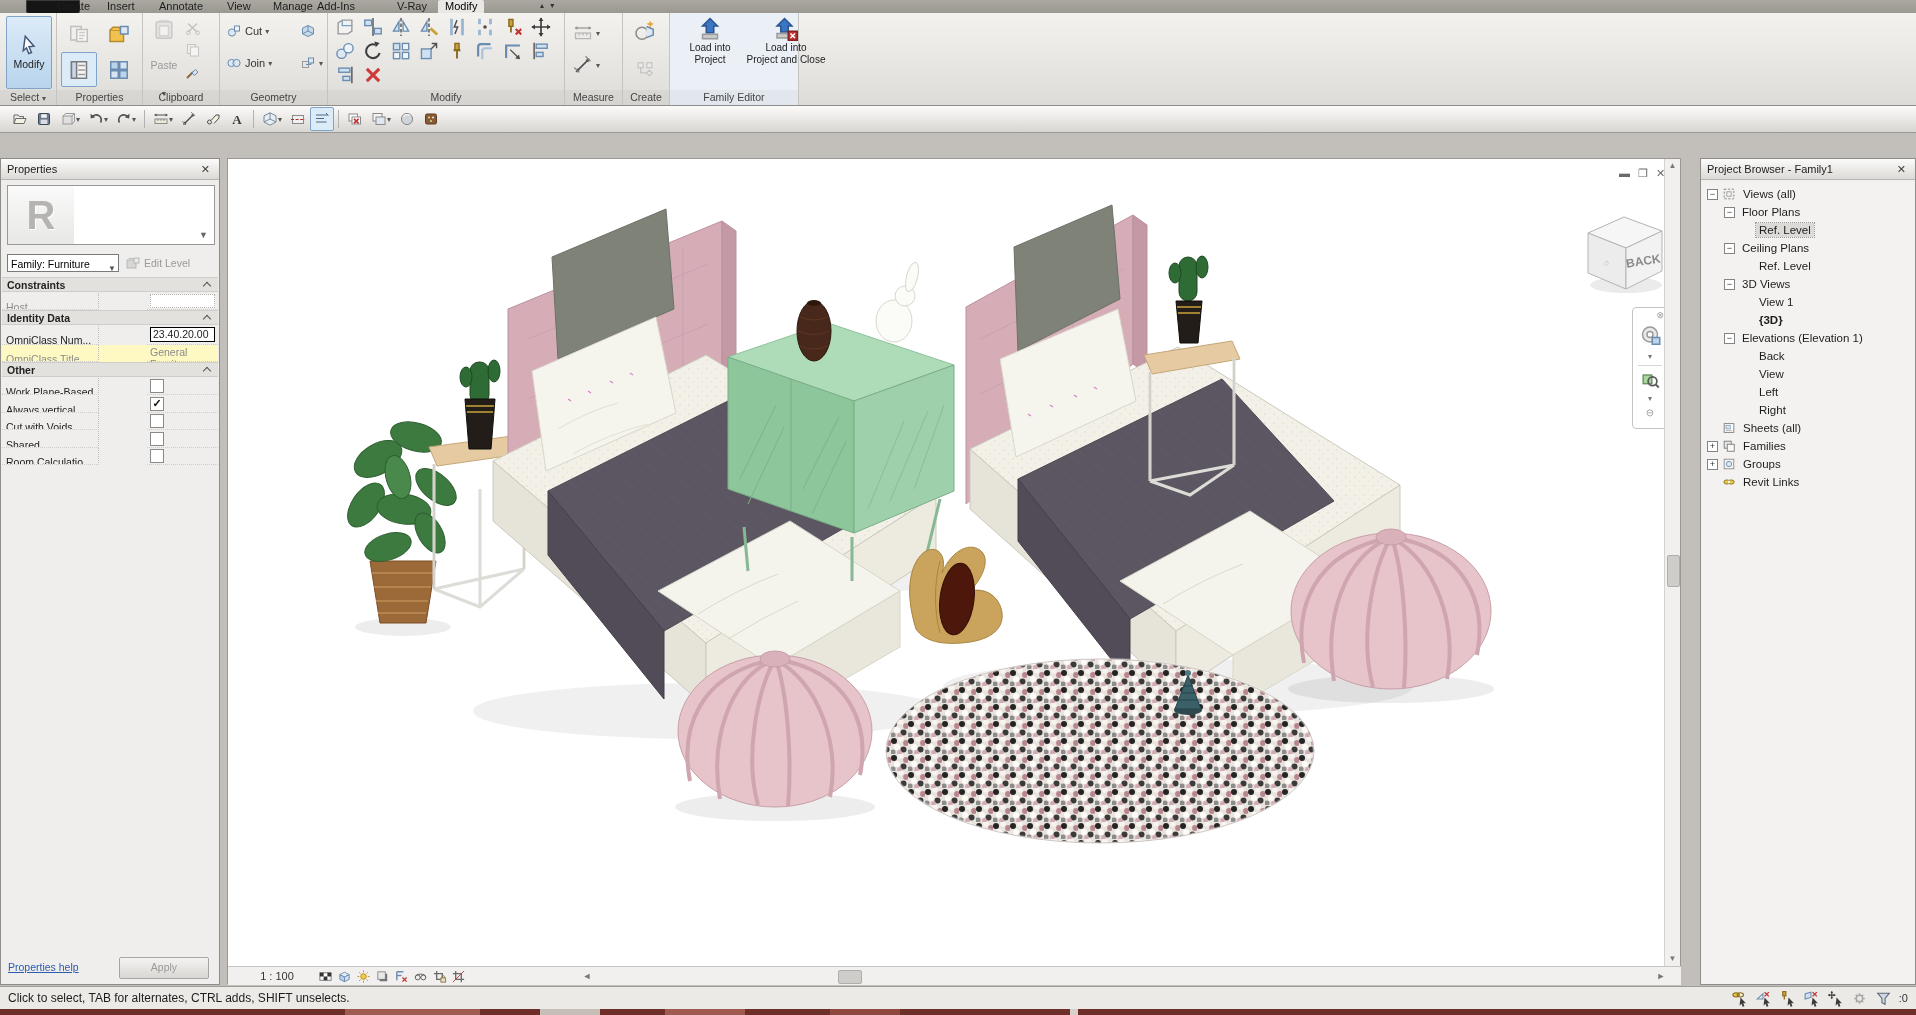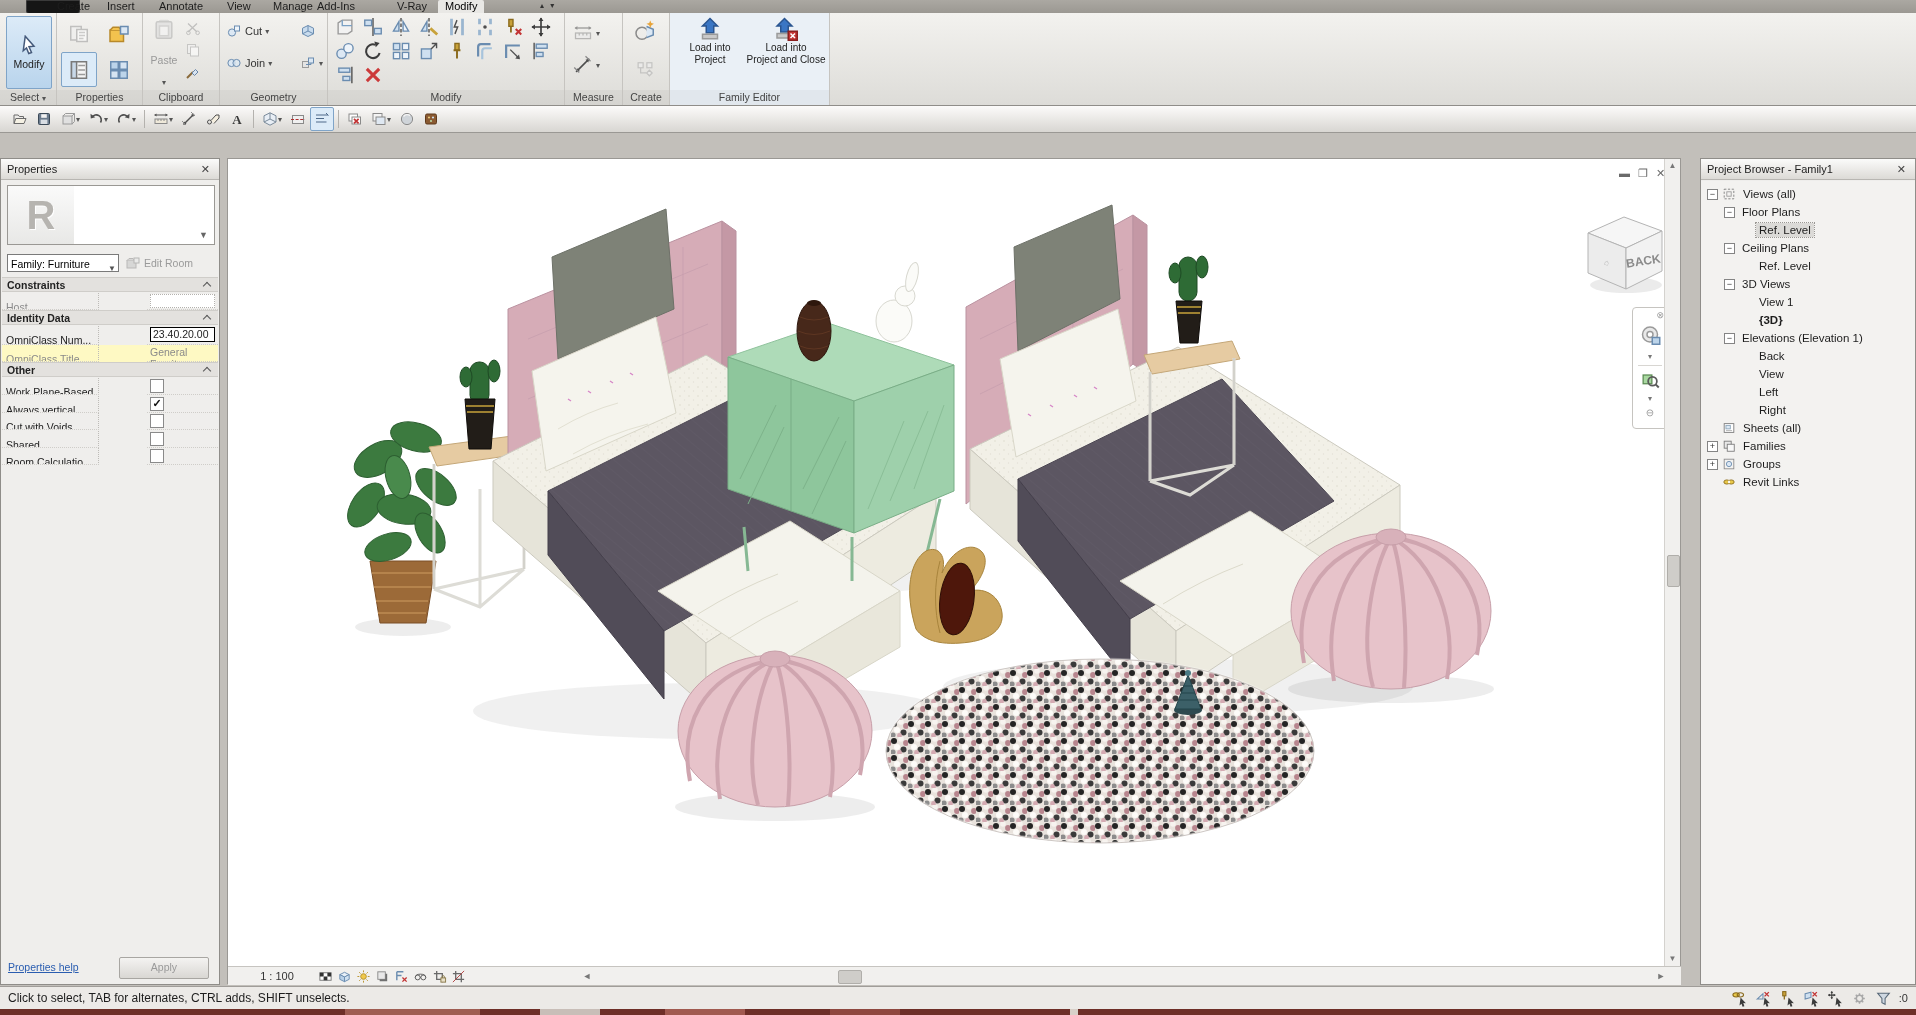--- a/index.html
+++ b/index.html
@@ -18,21 +18,21 @@
   .bigbtn{position:absolute;left:6px;top:3px;width:44px;height:71px;background:linear-gradient(#dcebf8,#b9d4ec);border:1px solid #7fa4c8;border-radius:2px;display:flex;flex-direction:column;align-items:center;justify-content:center;gap:3px;}
   .bigbtn span{font-size:10.5px;color:#222;}
   .sqbtn{position:absolute;width:34px;height:33px;display:flex;align-items:center;justify-content:center;border:1px solid transparent;border-radius:2px;}
   .sqbtn.on{border-color:#7fa4c8;background:#dcebf8;}
   .ic{display:inline-block;width:16px;height:16px;line-height:0;}
   .ic24{width:24px;height:24px;}
   .ic20{width:20px;height:20px;}
   .ribrow{position:absolute;display:flex;align-items:center;gap:3px;font-size:11px;color:#333;white-space:nowrap;}
   .ddg{font-size:8px;color:#555;}
   .gr{filter:grayscale(1) opacity(.55);}
-  .pastebtn{position:absolute;left:5px;top:4px;width:32px;height:70px;display:flex;flex-direction:column;align-items:center;gap:7px;font-size:10.5px;color:#999;justify-content:space-between;}
+  .pastebtn{position:absolute;left:5px;top:4px;width:32px;height:70px;display:flex;flex-direction:column;align-items:center;gap:18px;font-size:10.5px;color:#999;}
   .modgrid{position:absolute;left:4px;top:3px;width:230px;height:72px;display:flex;flex-wrap:wrap;align-content:flex-start;gap:2px 6px;padding-left:2px;}
   .mic{width:22px;height:22px;}
   .fambtn{position:absolute;top:3px;height:73px;display:flex;flex-direction:column;align-items:center;justify-content:flex-start;gap:1px;border:1px solid transparent;border-radius:2px;}
   .fambtn .l{font-size:10px;color:#222;line-height:11px;white-space:nowrap;}
   
   .qat{position:absolute;top:106px;left:0;width:100%;height:27px;background:linear-gradient(#fcfbfa,#d8d6d2);border-bottom:1px solid #9a9894;display:flex;align-items:center;padding-left:8px;box-sizing:border-box;}
   .qbtn{display:flex;align-items:center;height:22px;padding:0 3px;border:1px solid transparent;border-radius:2px;}
   .qbtn.hl{border-color:#7fa4c8;background:#dcebf8;}
   .qsep{width:1px;height:18px;background:#b4b2ae;margin:0 4px;}
   
@@ -325,21 +325,21 @@
           </svg></span>
       <span class="ic ic20 gr" style="position:absolute;left:12px;top:46px"><svg viewBox="0 0 16 16" width="100%" height="100%">
             <rect x="2.5" y="3" width="4" height="4" fill="#eee" stroke="#aaa"></rect>
             <rect x="9.5" y="3" width="4" height="4" fill="#eee" stroke="#aaa"></rect>
             <path d="M4.5 7 V11 H9" fill="none" stroke="#aaa"></path>
             <path d="M11.5 9 l2.2 2.2 l-2.2 2.2 l-2.2 -2.2 Z" fill="#eee" stroke="#aaa"></path>
           </svg></span>
       <div class="plabel"><span>Create</span></div>
     </div>
 
-    <div class="panel hl" style="left:670px;width:160px">
+    <div class="panel hl" style="left:670px;width:129px">
       <div class="fambtn" style="left:6px;width:66px">
         <span class="ic ic24"><svg viewBox="0 0 16 16" width="100%" height="100%">
               <path d="M8 1 L13 6 H10.5 V10.5 H5.5 V6 H3 Z" fill="#3a76c4" stroke="#2a5590"></path>
               <rect x="3" y="11.5" width="10" height="3" fill="#c9c9c9" stroke="#9a9a9a"></rect>
             </svg></span>
         <span class="l">Load into</span>
         <span class="l">Project</span>
       </div>
       <div class="fambtn" style="left:76px;width:78px">
         <span class="ic ic24"><svg viewBox="0 0 16 16" width="100%" height="100%">
@@ -480,21 +480,21 @@
     </div>
     <div class="combo">
       <span>Family: Furniture</span><span class="ca">▼</span>
     </div>
     <div class="edittype">
       <span class="ic gr"><svg viewBox="0 0 16 16" width="100%" height="100%">
             <rect x="2" y="5.5" width="9" height="7.5" fill="#f2c24e" stroke="#b8892a"></rect>
             <path d="M2 5.5 L4 3.5 H8 L9.5 5.5" fill="#f2c24e" stroke="#b8892a"></path>
             <rect x="9" y="3" width="5" height="5" fill="#dce8f4" stroke="#6a8cb0"></rect>
           </svg></span>
-      <span>Edit Room</span>
+      <span>Edit Level</span>
     </div>
 
     <div class="psec" style="top:118px">
       <span>Constraints</span><span class="chev"></span>
     </div>
     <div class="prow" style="top:134px;height:17px">
       <span class="lab dim">Host</span>
       <span class="val">
           <span class="dotcell"></span>
         </span>

